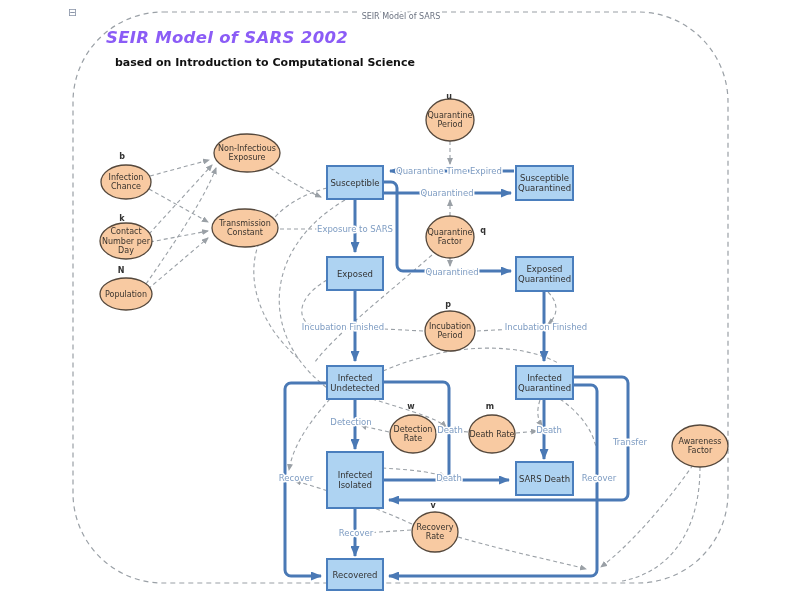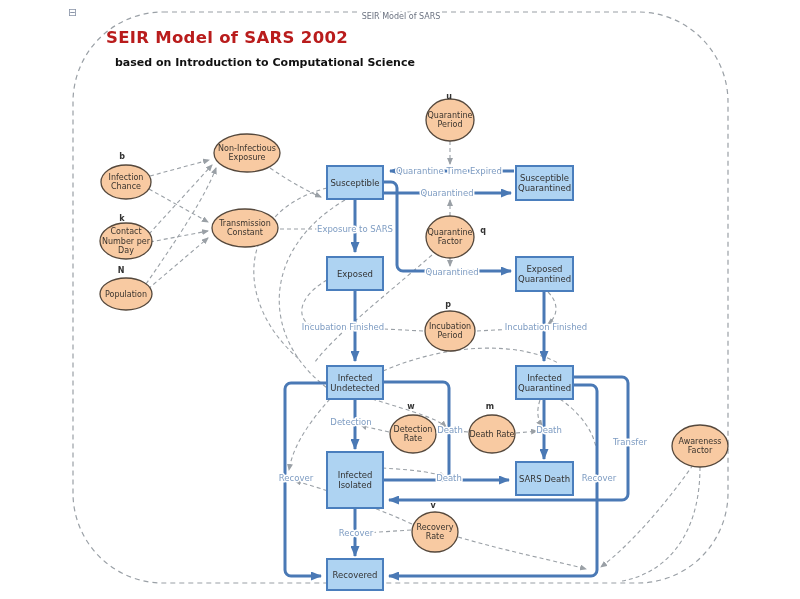--- a/index.html
+++ b/index.html
@@ -1,19 +1,19 @@
 <!DOCTYPE html>
 <html><head>
 <meta charset="utf-8">
 <style>
   html,body{margin:0;padding:0;background:#ffffff;}
   .canvas{position:relative;width:800px;height:599px;background:#ffffff;overflow:hidden;
           font-family:"DejaVu Sans", sans-serif;}
   .collapse{position:absolute;left:68px;top:6px;font-size:11px;color:#8a94a8;cursor:pointer;}
-  .title{position:absolute;left:106px;top:28px;font-size:16.5px;font-weight:bold;color:#b91c1c;letter-spacing:.3px;}
+  .title{position:absolute;left:106px;top:28px;font-size:16.5px;font-weight:bold;color:#8b5cf6;letter-spacing:.3px;font-style:italic;}
   .subtitle{position:absolute;left:107px;top:56px;font-size:11px;font-weight:bold;color:#111;padding-left:8px;}
   svg{position:absolute;left:0;top:0;}
   text{font-family:"DejaVu Sans", sans-serif;}
   .stock-label{font-size:8.5px;fill:#333;}
   .var-label{font-size:8px;fill:#3a342e;}
   .flow-label{font-size:8.5px;fill:#7e9cc2;paint-order:stroke;stroke:#ffffff;stroke-width:3px;stroke-linejoin:round;}
   .param-letter{font-size:8px;font-weight:bold;fill:#333;}
   .frame-label{font-size:8px;fill:#6b7280;paint-order:stroke;stroke:#ffffff;stroke-width:4px;stroke-linejoin:round;}
 </style>
 </head>

